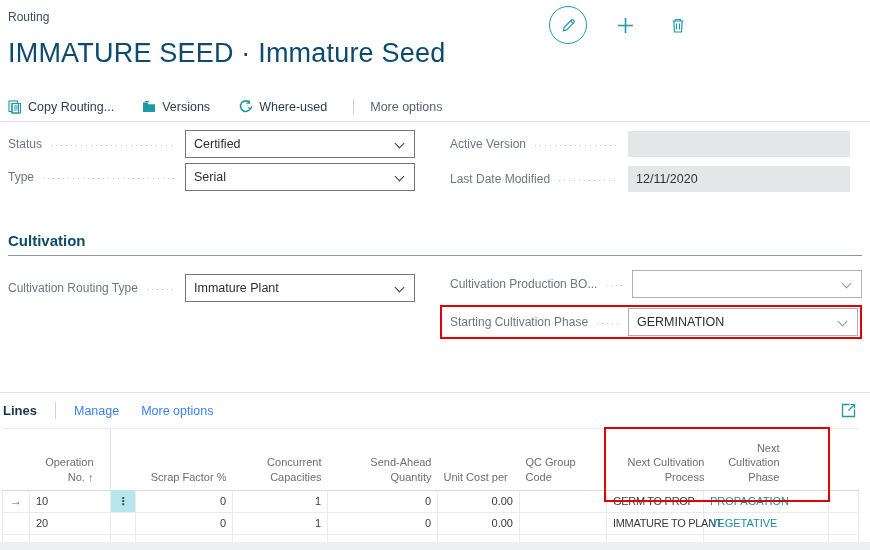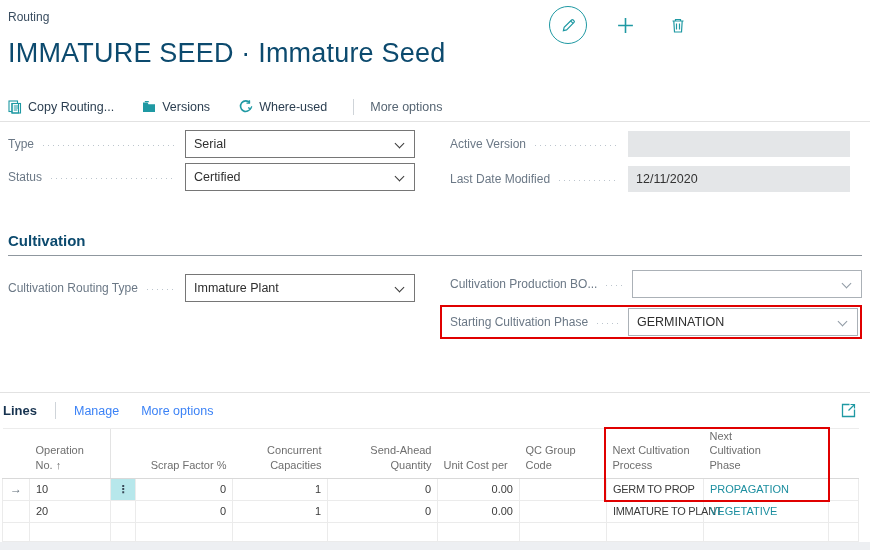--- a/index.html
+++ b/index.html
@@ -49,21 +49,21 @@
   .lines-title { font-size:13px; font-weight:700; color:#16324f; }
   .lines-divider { width:1px; height:17px; background:#cfd4d9; margin:0 18px; }
   .lines-item { font-size:12.5px; color:#3b82f6; cursor:pointer; }
   .lines-item + .lines-item { margin-left:22px; }
   .expand-btn { margin-left:auto; background:none; border:none; color:var(--accent-teal,#1f99a3); cursor:pointer; display:flex; }
 
   .table-wrap { position:absolute; top:428px; left:2px; width:856px; }
   table { width:856px; table-layout:fixed; border-collapse:collapse; font-size:11px; }
   th { font-weight:400; color:#6e6e6e; vertical-align:bottom; padding:0 6px 6px; border-bottom:1px solid #d9d9d9; border-top:1px solid #ececec; line-height:1.3; }
   th.al { text-align:left; } th.ar { text-align:right; }
-  th .hwrap { display:inline-block; text-align:left; }
+  th .hwrap { display:inline-block; text-align:right;margin-top:12px; }
   th.c1 .hwrap { width:58px; }
   th.c8 .hwrap { width:92px; }
   th.c9 .hwrap { width:70px; }
   td { height:22px; border:1px solid #ebebeb; padding:0 6px; color:#3b3b3b; white-space:nowrap; overflow:hidden; }
   tr.empty-row td { height:19px; }
   td.num { text-align:right; }
   td.cur { text-align:center; color:#5c6a76; padding:0; font-size:12px; overflow:visible; }
   td.opt { padding:0; text-align:center; }
   td.opt.active { background:var(--selected-cell-bg,#b7e7eb); color:#3a4a58; font-weight:700; font-size:11px; letter-spacing:0; }
   td.proc { letter-spacing:-.3px; overflow:visible; }
@@ -140,32 +140,32 @@
       <span>Where-used</span>
     </div>
     <div class="tb-divider"></div>
     <div class="tb-item muted">
       <span>More options</span>
     </div>
   </div>
 
   <div class="general-left">
     <div class="frow">
+      <span class="flabel">Status</span>
+      <span class="leader"></span>
+      <div class="select">
+        <span>Certified</span>
+        <span class="chev"></span>
+      </div>
+    </div>
+    <div class="frow">
       <span class="flabel">Type</span>
       <span class="leader"></span>
       <div class="select">
         <span>Serial</span>
-        <span class="chev"></span>
-      </div>
-    </div>
-    <div class="frow">
-      <span class="flabel">Status</span>
-      <span class="leader"></span>
-      <div class="select">
-        <span>Certified</span>
         <span class="chev"></span>
       </div>
     </div>
   </div>
 
   <div class="general-right">
     <div class="frow">
       <span class="flabel">Active Version</span>
       <span class="leader"></span>
       <div class="disabled-input">

